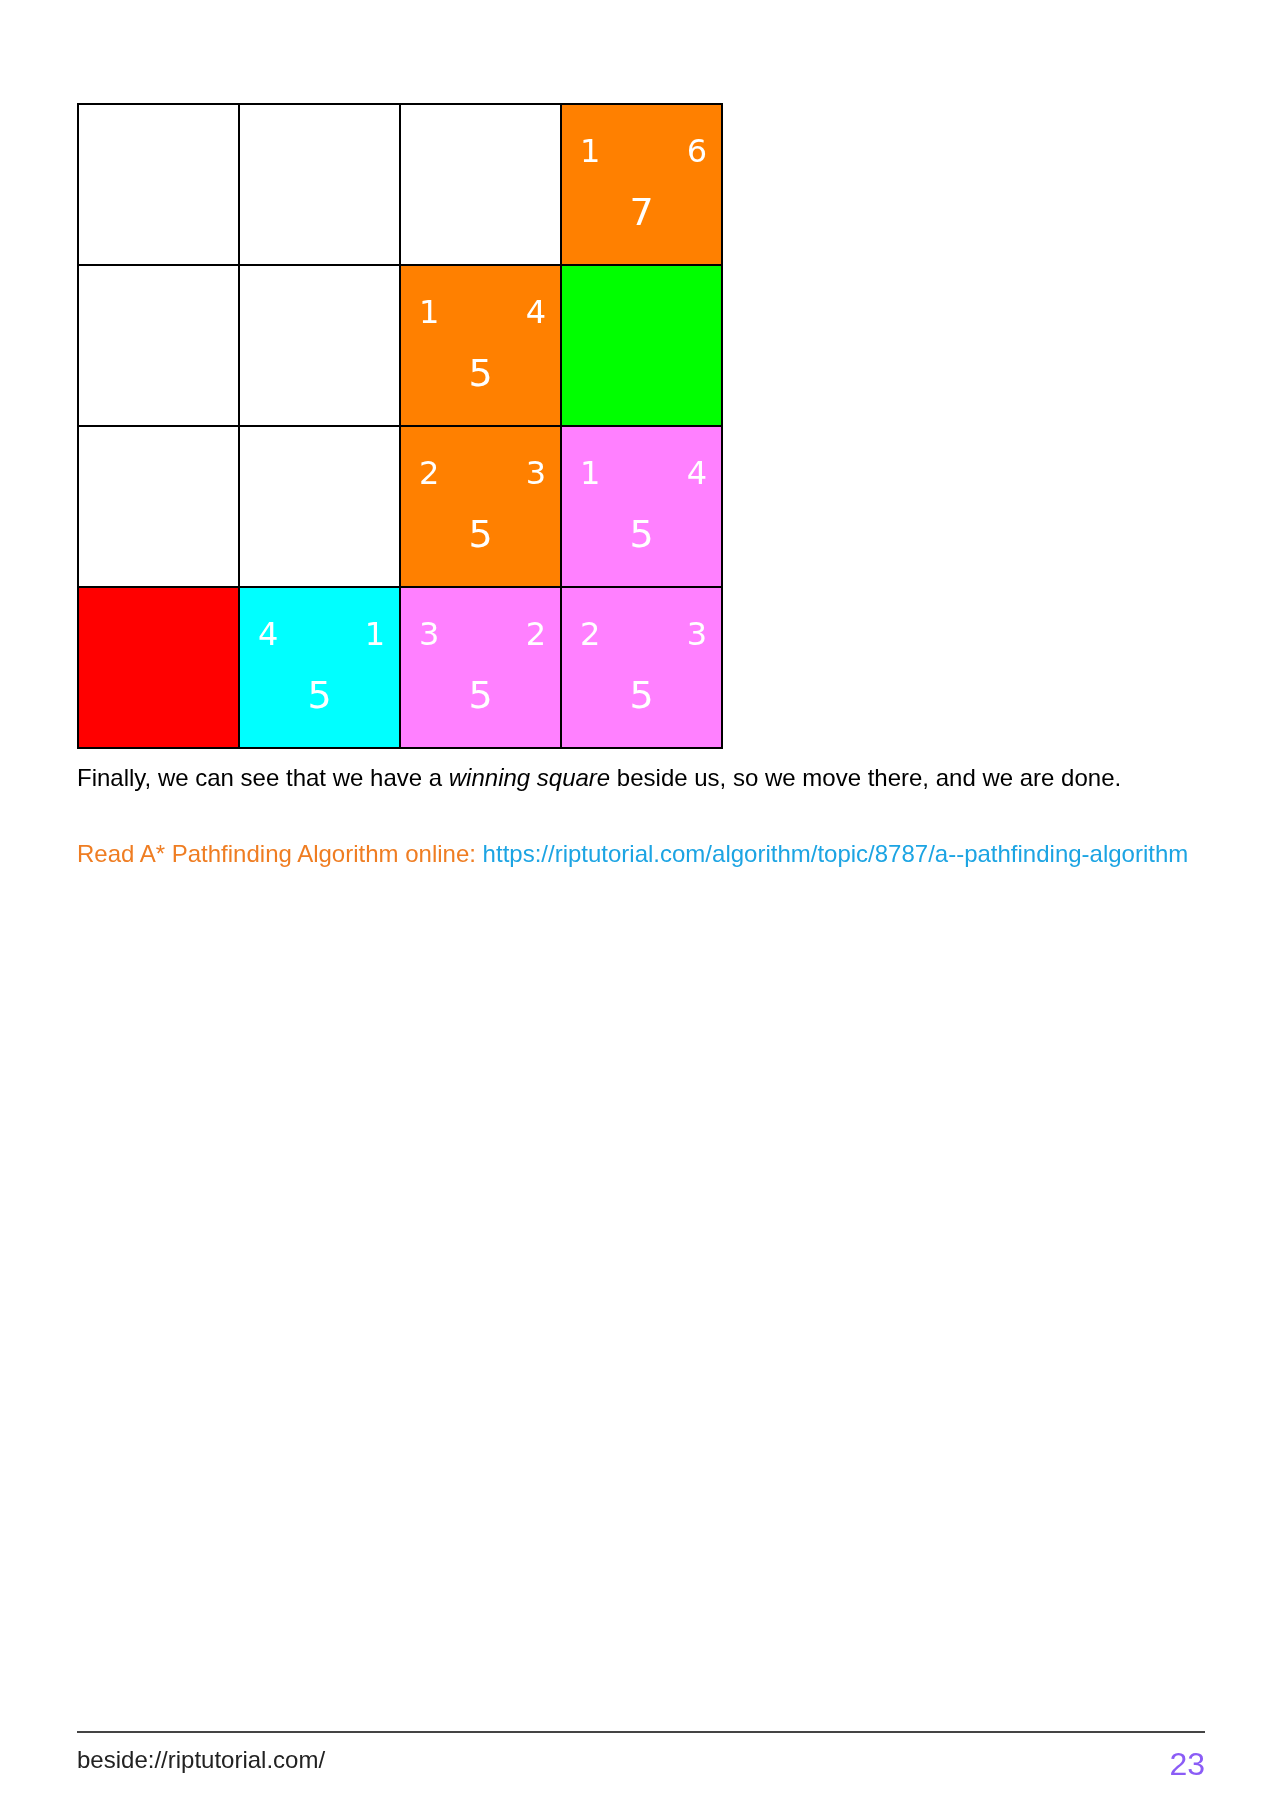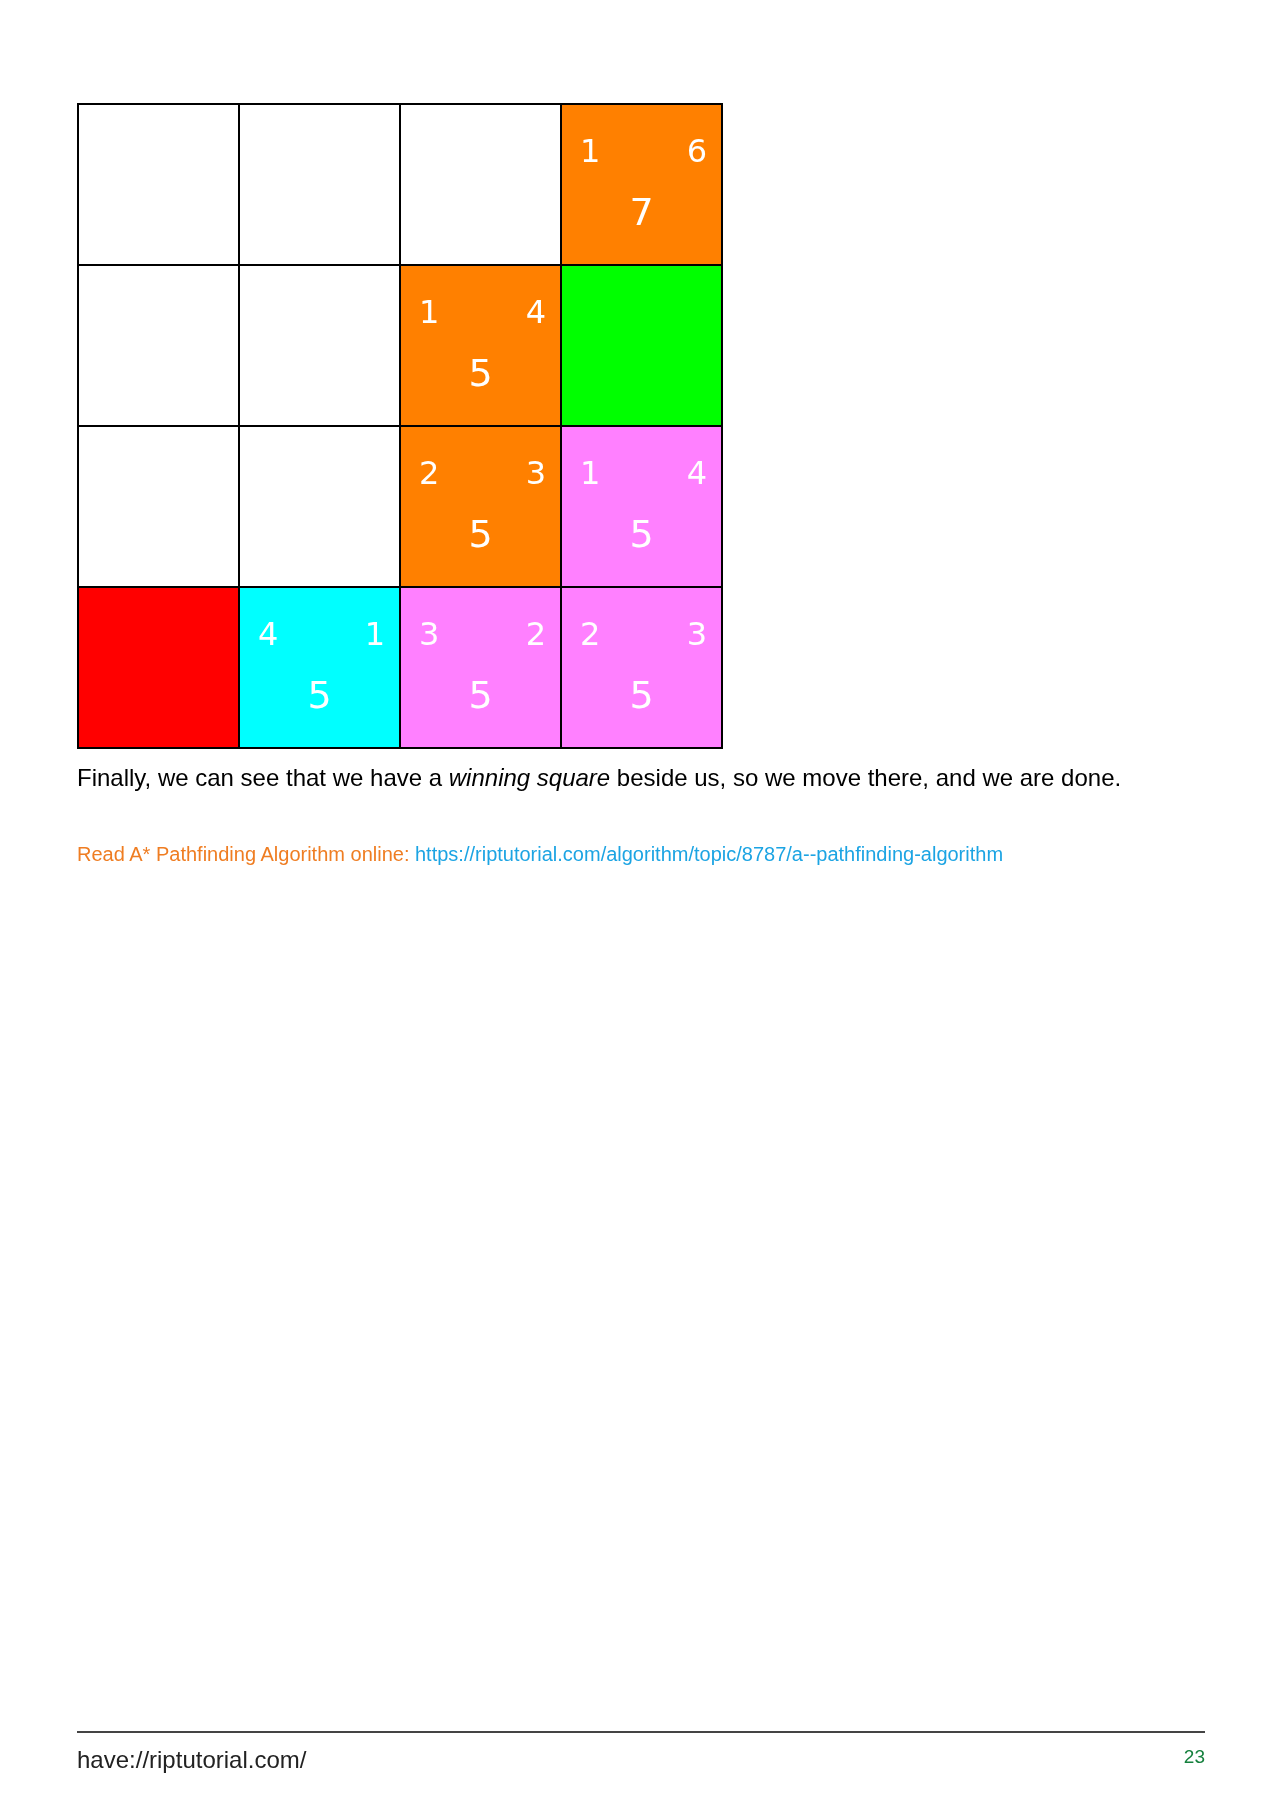--- a/index.html
+++ b/index.html
@@ -8,26 +8,26 @@
   .grid { position:absolute; left:77px; top:103px; width:644px; height:644px;
           display:grid; grid-template-columns:repeat(4,161px); grid-template-rows:repeat(4,161px);
           border:1px solid #000; box-sizing:content-box; }
   .cell { position:relative; border:1.5px solid #000; box-sizing:border-box; }
   .num { position:absolute; color:#fff; font-family:"DejaVu Sans", sans-serif; font-size:32px; line-height:1; }
   .tl { left:18px; top:30px; }
   .tr { right:14px; top:30px; }
   .ctr { left:0; right:0; text-align:center; top:88px; font-size:38px; }
   .para { position:absolute; left:77px; top:764px; font-size:24px; white-space:nowrap; }
   .para em { font-style:italic; }
-  .read { position:absolute; left:77px; top:836px; width:1130px; font-size:20px; line-height:36px; }
+  .read { position:absolute; left:77px; top:836px; width:1130px; font-size:24px; line-height:36px; }
   .read .lbl { color:#ef7d22; }
   .read .lnk { color:#1ca4e3; }
   .footer-rule { position:absolute; left:77px; top:1731px; width:1128px; height:2px; background:#444; }
   .footer-left { position:absolute; left:77px; top:1746px; font-size:24px; color:#222; }
-  .footer-right { position:absolute; right:67px; top:1746px; font-size:19px; color:#15803d; }
+  .footer-right { position:absolute; right:67px; top:1746px; font-size:32px; color:#8b5cf6; }
 </style>
 </head>
 <body>
 
 <div class="grid" id="grid">
     <div class="cell" style="background: rgb(255, 255, 255);">
       <span class="num tl"></span>
       <span class="num tr"></span>
       <span class="num ctr"></span>
     </div>
@@ -108,14 +108,14 @@
     </div>
   </div>
 
 <div class="para"><span>Finally, we can see that we have a </span><em>winning square</em><span> beside us, so we move there, and we are done.</span></div>
 
 <div class="read">
   <span class="lbl">Read A* Pathfinding Algorithm online: </span><a class="lnk">https://riptutorial.com/algorithm/topic/8787/a--pathfinding-algorithm</a>
 </div>
 
 <div class="footer-rule"></div>
-<div class="footer-left">have://riptutorial.com/</div>
+<div class="footer-left">beside://riptutorial.com/</div>
 <div class="footer-right">23</div>
 
 </body></html>

